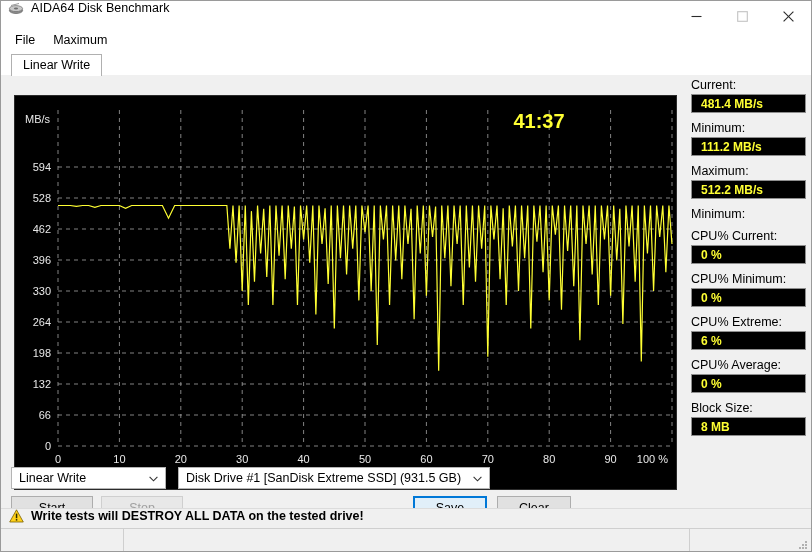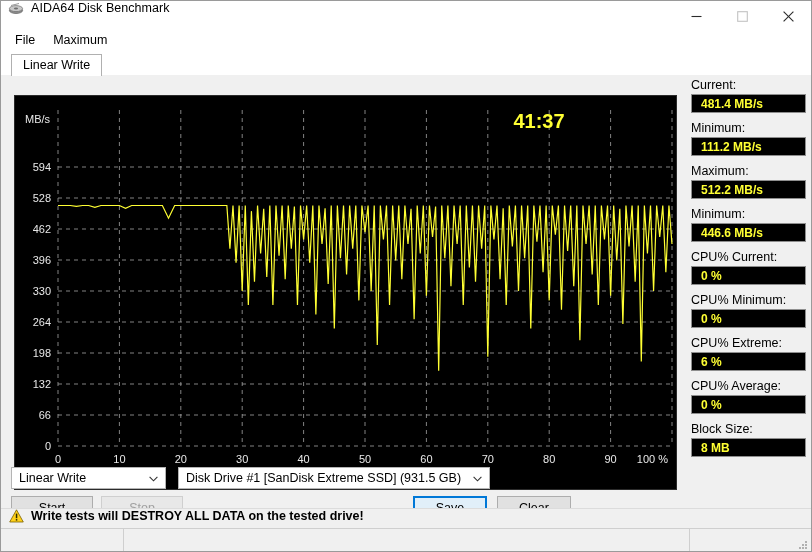--- a/index.html
+++ b/index.html
@@ -358,21 +358,20 @@
       <div class="stat-label first">Current:</div>
       <div class="stat-box">481.4 MB/s</div>
 
       <div class="stat-label">Minimum:</div>
       <div class="stat-box">111.2 MB/s</div>
 
       <div class="stat-label">Maximum:</div>
       <div class="stat-box">512.2 MB/s</div>
 
       <div class="stat-label">Minimum:</div>
-      <div class="stat-box">446.6 MB/s</div>
 
       <div class="stat-label">CPU% Current:</div>
       <div class="stat-box">0 %</div>
 
       <div class="stat-label">CPU% Minimum:</div>
       <div class="stat-box">0 %</div>
 
       <div class="stat-label">CPU% Extreme:</div>
       <div class="stat-box">6 %</div>
 

